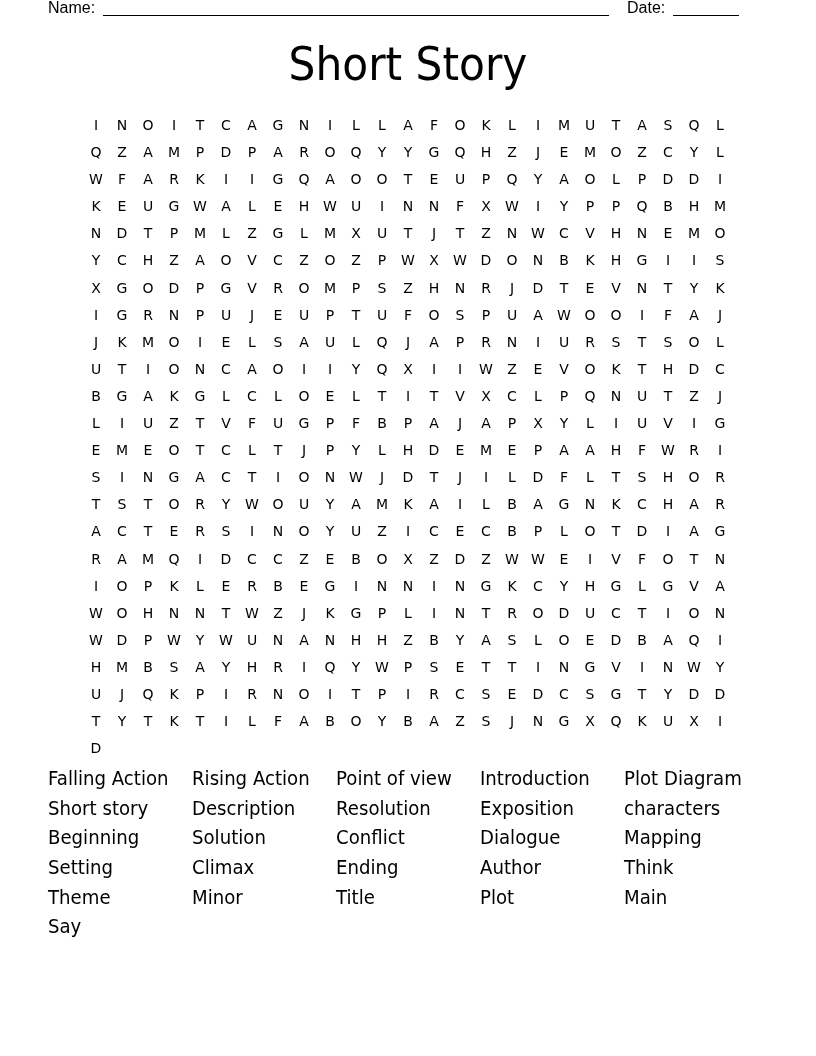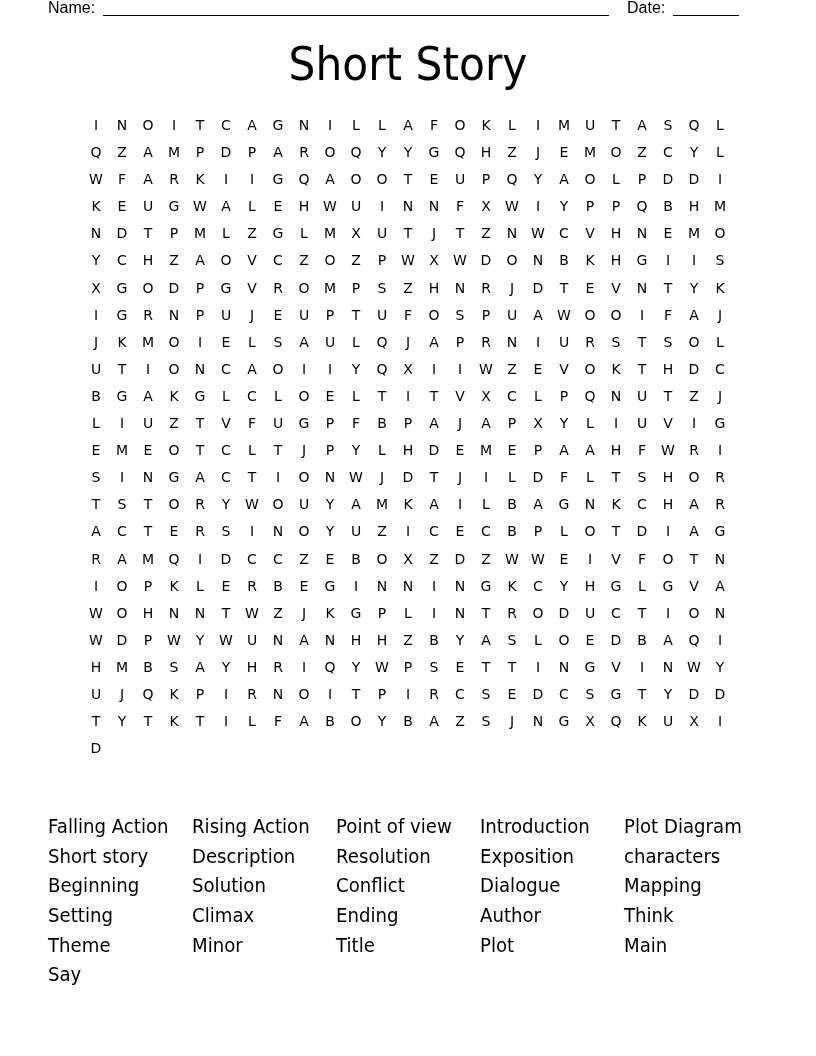--- a/index.html
+++ b/index.html
@@ -20,21 +20,21 @@
     }
     .grid {
       position: absolute; top: 112px; left: 83px;
       display: grid; grid-template-columns: repeat(25, 26px); grid-auto-rows: 27.1px;
     }
     .cell {
       font-family: "DejaVu Sans", sans-serif; font-size: 14px;
       text-align: center; line-height: 27px; height: 27px;
     }
     .wordlist {
-      position: absolute; top: 812px; left: 48px;
+      position: absolute; top: 764px; left: 48px;
       display: grid; grid-template-columns: repeat(5, 144px); grid-auto-rows: 29.7px;
     }
     .word {
       font-family: "DejaVu Sans", sans-serif; font-size: 19.5px; line-height: 29px;
       white-space: nowrap; transform: scaleX(0.93); transform-origin: left center;
     }
   </style>
 </head>
 <body>
 

